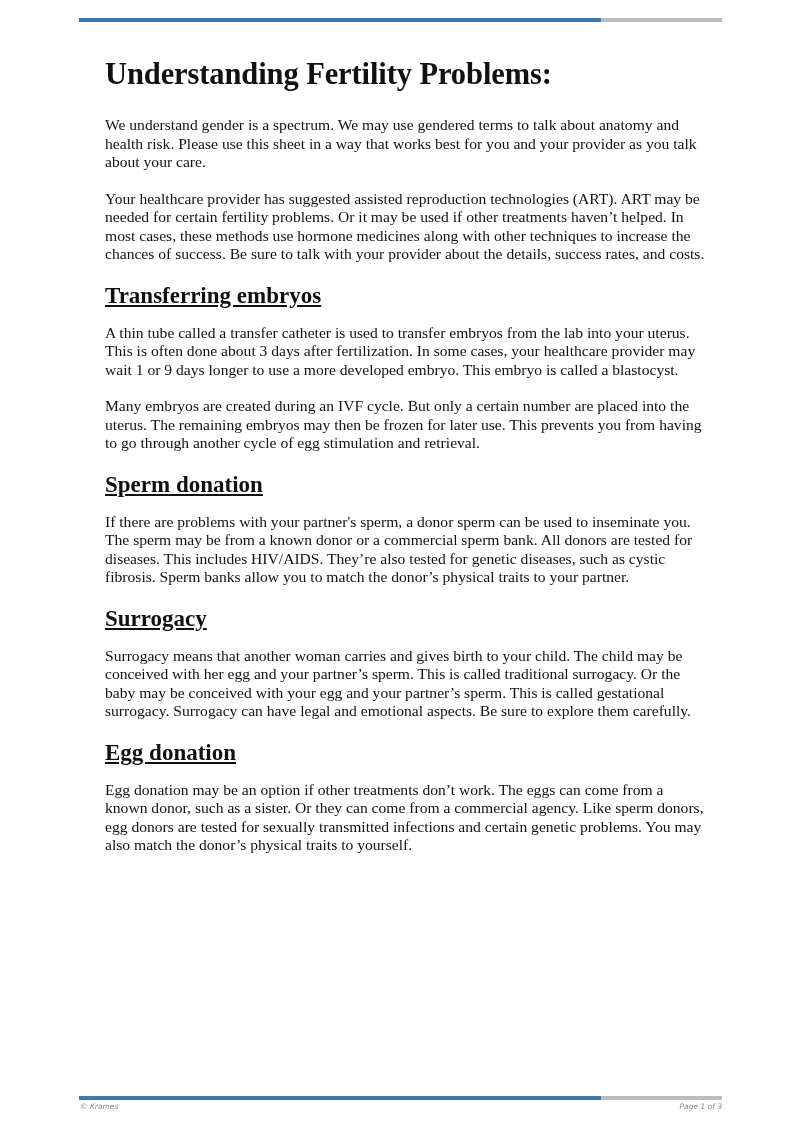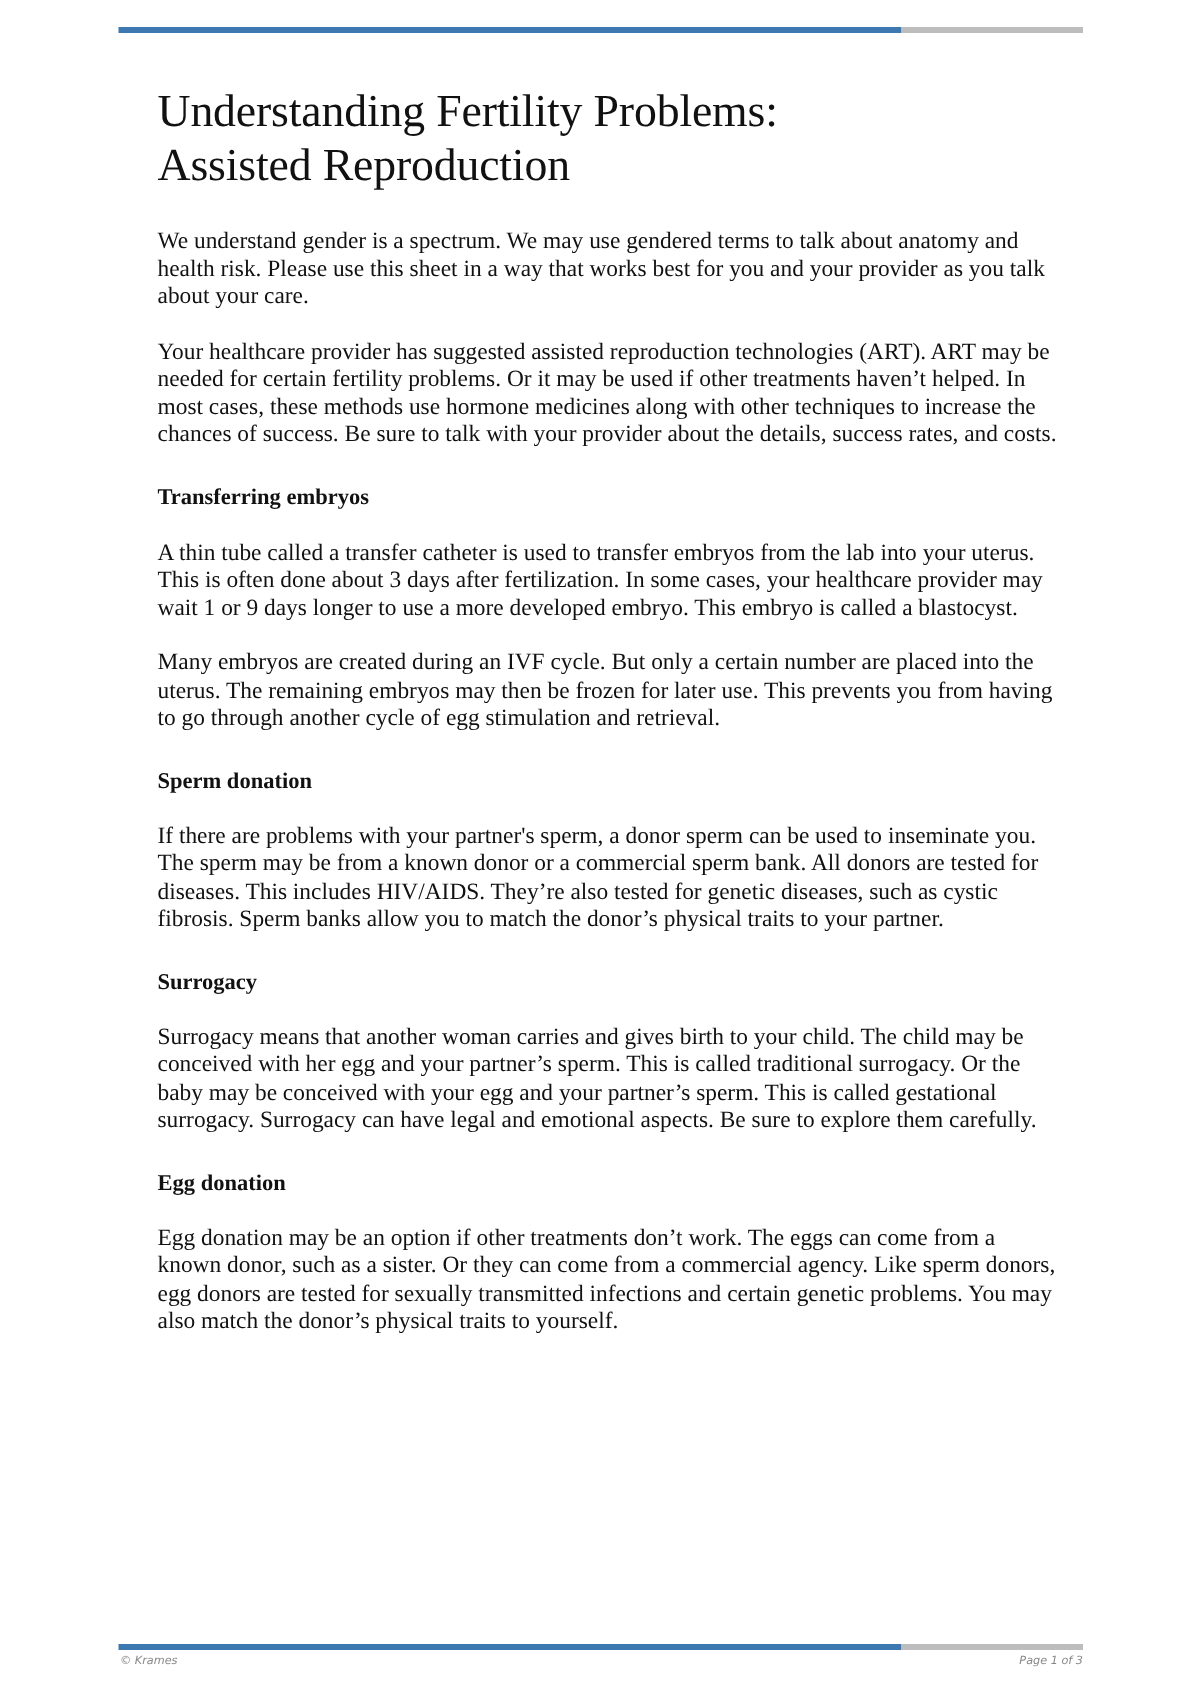--- a/index.html
+++ b/index.html
@@ -4,40 +4,39 @@
   <style>
     html, body { margin: 0; padding: 0; background: #ffffff; }
     body { width: 800px; height: 1130px; position: relative; overflow: hidden; }
     .bar { position: absolute; left: 79px; width: 643px; height: 4px; display: flex; }
     .bar .blue { width: 522px; height: 100%; background: #3d78b0; }
     .bar .gray { flex: 1; height: 100%; background: #bdbdbd; }
     .top-bar { top: 18px; }
     .bottom-bar { top: 1096px; }
     .content { position: absolute; left: 105px; top: 56px; width: 600px;
       font-family: "Liberation Serif", "DejaVu Serif", serif; color: #111; }
-    h1 { font-size: 30.5px; line-height: 36px; font-weight: normal; margin: 0 0 24px 0; letter-spacing: -0.1px; }
-    h2 { font-size: 15px; line-height: 28px; font-weight: bold; margin: 0 0 14px 0; }
+    h1 { font-size: 30.5px; line-height: 36px; font-weight: bold; margin: 0 0 24px 0; letter-spacing: -0.1px; }
+    h2 { font-size: 23px; line-height: 28px; font-weight: bold; margin: 0 0 14px 0; text-decoration: underline; }
     p { font-size: 15.6px; line-height: 18.5px; margin: 0 0 18px 0; }
     .footer-left, .footer-right { position: absolute; top: 1102px; font-family: "DejaVu Sans", sans-serif;
       font-style: italic; font-size: 7.5px; color: #888; }
     .footer-left { left: 80px; }
     .footer-right { right: 78px; padding-left: 44px; }
   </style>
 </head>
 <body>
 
 <div class="bar top-bar">
   <div class="blue"></div>
   <div class="gray"></div>
 </div>
 
 <div class="content">
   <h1>
     <span>Understanding Fertility Problems:</span><br>
-    <span>Assisted Reproduction</span>
   </h1>
 
   <p>We understand gender is a spectrum. We may use gendered terms to talk about anatomy and health risk. Please use this sheet in a way that works best for you and your provider as you talk about your care.</p>
   <p>Your healthcare provider has suggested assisted reproduction technologies (ART). ART may be needed for certain fertility problems. Or it may be used if other treatments haven’t helped. In most cases, these methods use hormone medicines along with other techniques to increase the chances of success. Be sure to talk with your provider about the details, success rates, and costs.</p>
 
   <section>
     <h2>Transferring embryos</h2>
     <p>A thin tube called a transfer catheter is used to transfer embryos from the lab into your uterus. This is often done about 3 days after fertilization. In some cases, your healthcare provider may wait 1 or 9 days longer to use a more developed embryo. This embryo is called a blastocyst.</p>
   </section>
 

